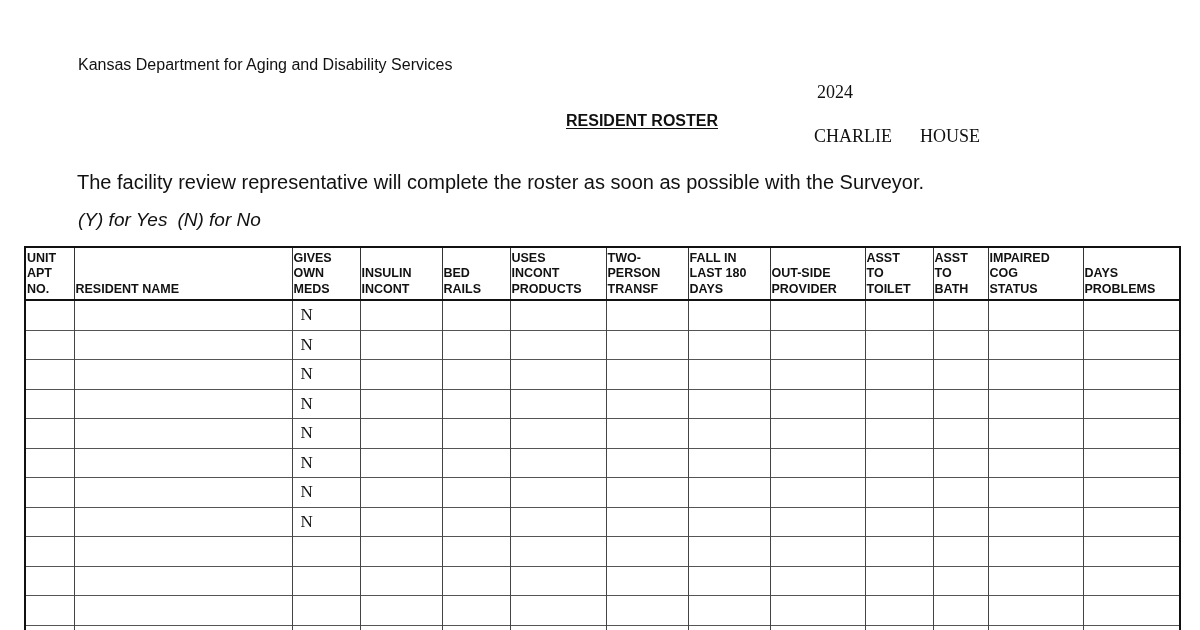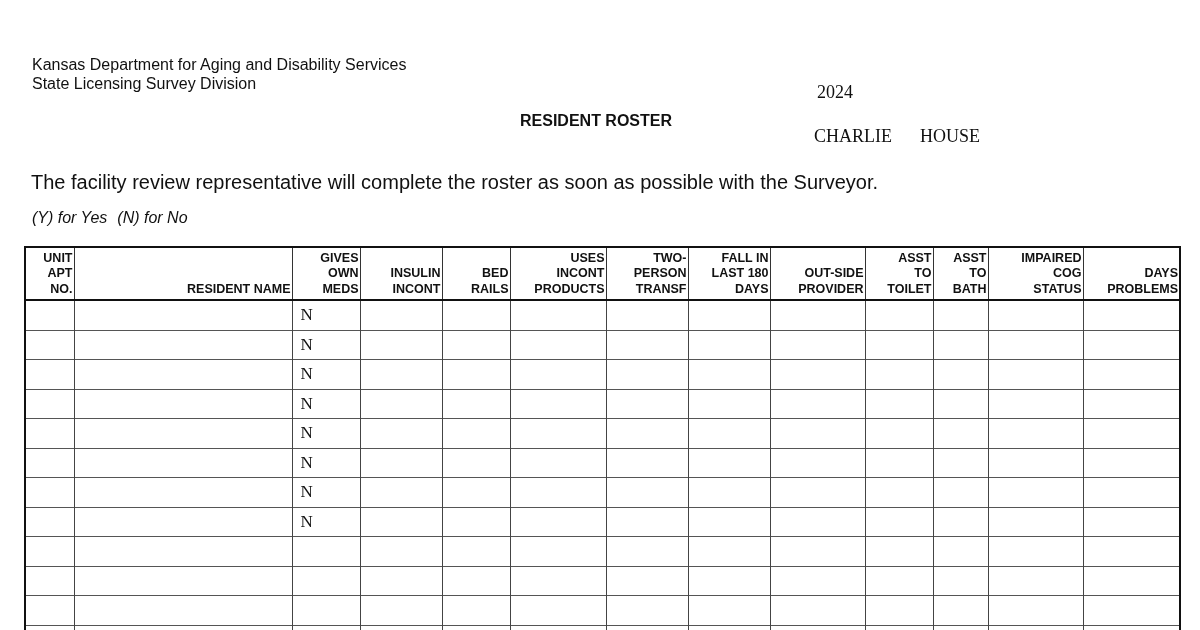--- a/index.html
+++ b/index.html
@@ -1,42 +1,41 @@
 <!DOCTYPE html>
 <html><head>
 <meta charset="utf-8">
 <style>
   html, body { margin:0; padding:0; background:#fff; }
   body { width:1200px; height:630px; position:relative; overflow:hidden; color:#111; }
-  .sans { font-family: "Liberation Sans", sans-serif; }
+  .sans { font-family: "Liberation Sans", sans-serif; margin-left: 46px; }
   .serif { font-family: "Liberation Serif", serif; }
   .agency { position:absolute; left:32px; top:55px; font-size:16px; line-height:19px; }
   .agency div { white-space:nowrap; }
-  .title { position:absolute; left:520px; top:112px; font-size:16px; font-weight:bold; text-underline-offset:2px; }
+  .title { position:absolute; left:520px; top:112px; font-size:16px; font-weight:bold; text-decoration:underline; text-underline-offset:2px; }
   .year { position:absolute; left:817px; top:82px; font-size:18px; }
   .facility { position:absolute; left:814px; top:126px; font-size:18px; white-space:nowrap; }
   .facility span.gap { display:inline-block; width:28px; }
   .instr { position:absolute; left:31px; top:171px; font-size:20px; }
-  .legend { position:absolute; left:32px; top:209px; font-size:16px; font-style:italic; }
+  .legend { position:absolute; left:32px; top:209px; font-size:19px; font-style:italic; }
   .legend span.gap { display:inline-block; width:10px; }
 
   table.roster { position:absolute; left:24px; top:246px; border-collapse:collapse; table-layout:fixed; width:1155px; border:2px solid #111; border-bottom:none; }
-  table.roster th { font-family:"Liberation Sans", sans-serif; font-size:12.5px; font-weight:bold; line-height:15.5px; text-align:right; vertical-align:bottom; padding:1px 1px 2px; border-left:1px solid #333; border-bottom:2px solid #111; height:48px; }
+  table.roster th { font-family:"Liberation Sans", sans-serif; font-size:12.5px; font-weight:bold; line-height:15.5px; text-align:left; vertical-align:bottom; padding:1px 1px 2px; border-left:1px solid #333; border-bottom:2px solid #111; height:48px; }
   table.roster th:first-child { border-left:none; }
   table.roster td { border-left:1px solid #444; border-top:1px solid #555; height:28.5px; padding:0 0 0 8px; font-family:"Liberation Serif", serif; font-size:17px; vertical-align:middle; }
   table.roster td:first-child { border-left:none; }
   table.roster tr.r1 td { border-top:none; }
   .hl { display:block; }
 </style>
 </head>
 <body>
 
 <div class="agency sans">
   <div>Kansas Department for Aging and Disability Services</div>
-  <div>State Licensing Survey Division</div>
 </div>
 
 <div class="title sans">RESIDENT ROSTER</div>
 <div class="year serif">2024</div>
 <div class="facility serif">
   <span>CHARLIE</span><span class="gap"></span><span>HOUSE</span>
 </div>
 
 <div class="instr sans">The facility review representative will complete the roster as soon as possible with the Surveyor.</div>
 <div class="legend sans">

